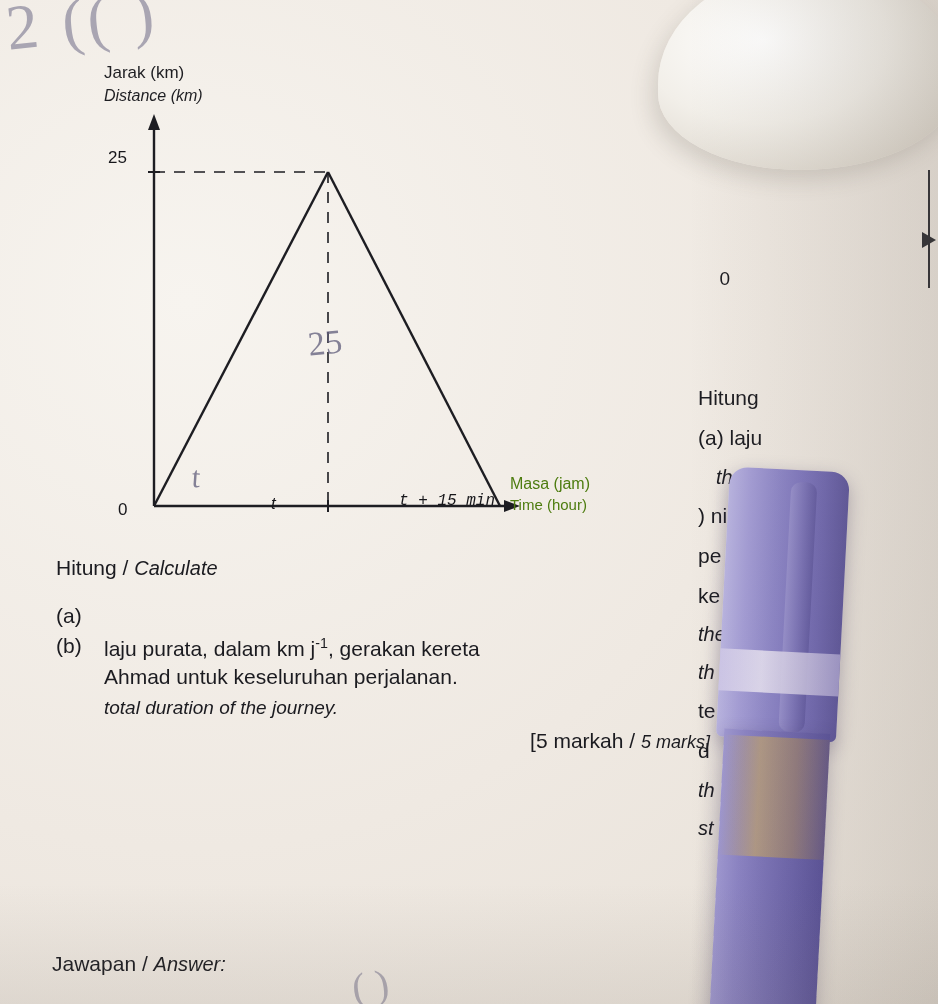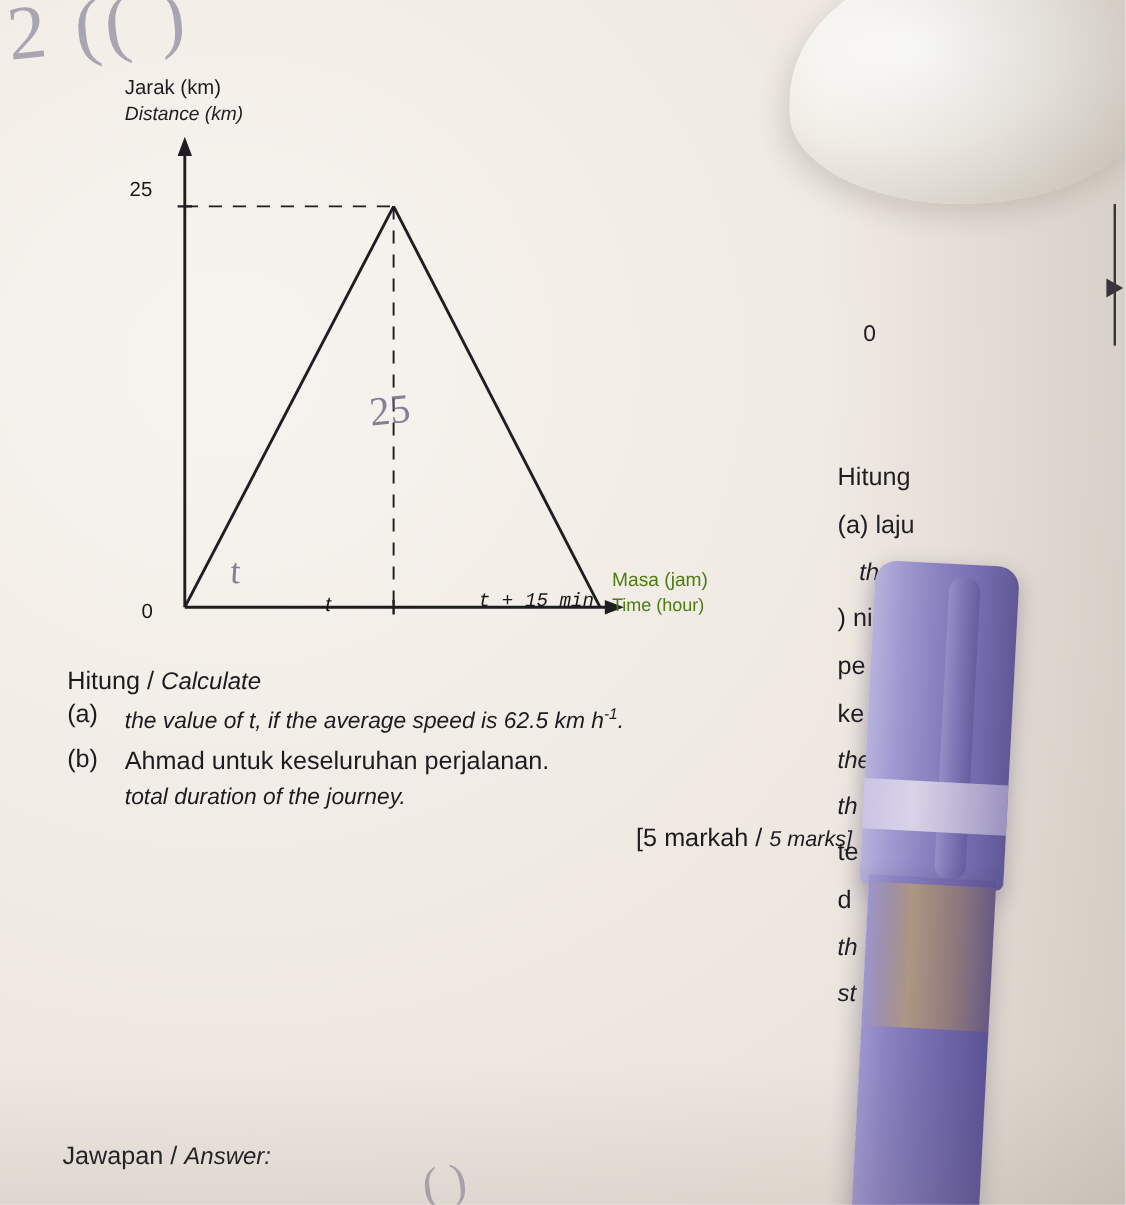--- a/index.html
+++ b/index.html
@@ -112,21 +112,21 @@
 
   
   .qblock {
     position: absolute;
     left: 56px; top: 556px;
     width: 672px;
     color: #1b1b20;
   }
   .line-hitung {
     font-size: 21px;
-    margin-bottom: 4px;
+    margin-bottom: 24px;
   }
   .line-hitung .it { font-style: italic; font-size: 20px; }
 
   .item {
     display: flex;
     margin-bottom: 6px;
   }
   .item .lbl {
     width: 48px;
     flex: 0 0 48px;
@@ -317,29 +317,29 @@
 <div class="qblock">
 
   <div class="line-hitung">
     <span>Hitung /</span>
     <span class="it">Calculate</span>
   </div>
 
   <div class="item a">
     <div class="lbl">(a)</div>
     <div class="body">
-      <div class="ln2">
-        <span>the value of t, if the average speed is 62.5 km h</span><sup>-1</sup><span>.</span>
-      </div>
     </div>
   </div>
 
   <div class="item b">
     <div class="lbl">(b)</div>
     <div class="body">
+      <div class="ln1">
+        <span>laju purata, dalam km j</span><sup>-1</sup><span>, gerakan kereta</span>
+      </div>
       <div class="ln1">Ahmad untuk keseluruhan perjalanan.</div>
       <div class="ln2">total duration of the journey.</div>
     </div>
   </div>
 
   <div class="marks">
     <span>[5 markah /</span>
     <span class="it">5 marks]</span>
   </div>
 </div>

